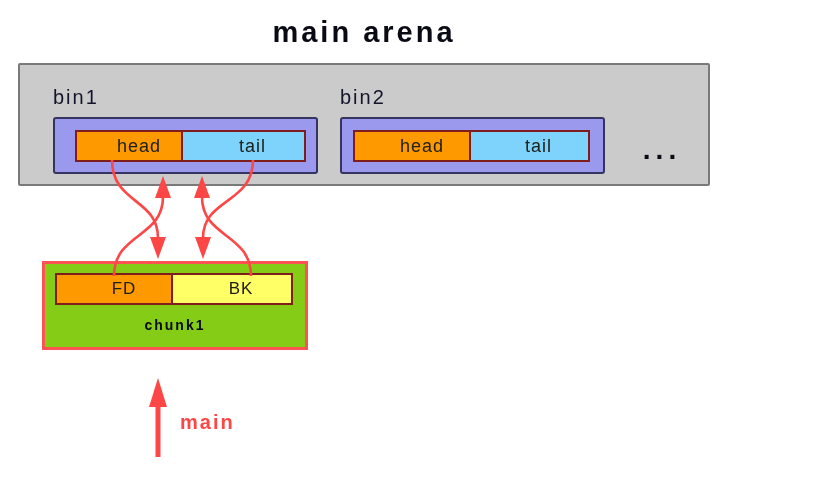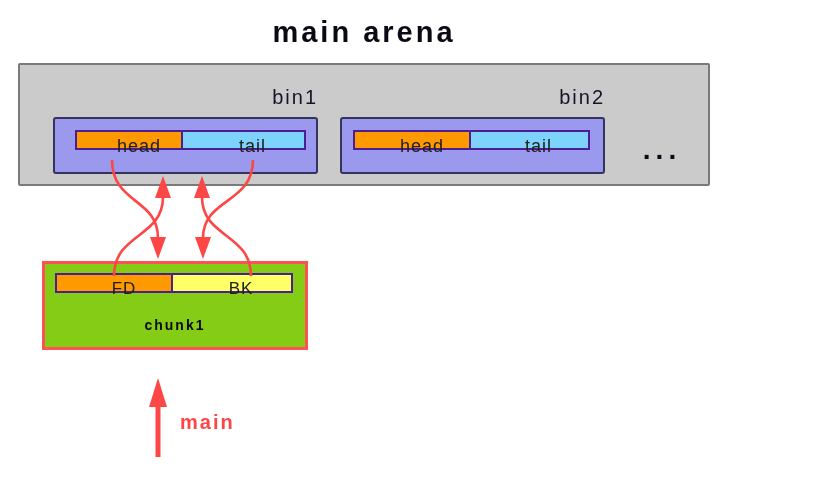--- a/index.html
+++ b/index.html
@@ -30,41 +30,41 @@
   .arena {
     left: 18px; top: 63px; width: 692px; height: 123px;
     background: #cbcbcb;
     border: 2px solid #7a7a7a;
     border-radius: 2px;
     box-sizing: border-box;
   }
 
   .bin-label {
     top: 82px; height: 30px;
-    text-align: right;
+    text-align: left;
     font-size: 20px; letter-spacing: 2px; line-height: 30px;
     color: #14142a;
   }
   #bin1-label { left: 53px;  width: 265px; }
   #bin2-label { left: 340px; width: 265px; }
 
   .bin-box {
     top: 117px; width: 265px; height: 57px;
     background: #9a99ee;
     border: 2px solid #34345e;
     border-radius: 3px;
     box-sizing: border-box;
   }
   #bin1-box { left: 53px; }
   #bin2-box { left: 340px; }
 
   .cell {
     position: absolute;
-    top: 11px; height: 20px;
-    border: 2px solid #4c1d95;
+    top: 11px; height: 32px;
+    border: 2px solid #7f1d1d;
     box-sizing: border-box;
     text-align: center;
     font-size: 18px; letter-spacing: 1px;
     line-height: 28px;
     color: #20201a;
     padding-left: 18px;
   }
   .cell.head { background: #ff9900; }
   .cell.tail { background: #7dd3fc; margin-left: -2px; }
 

